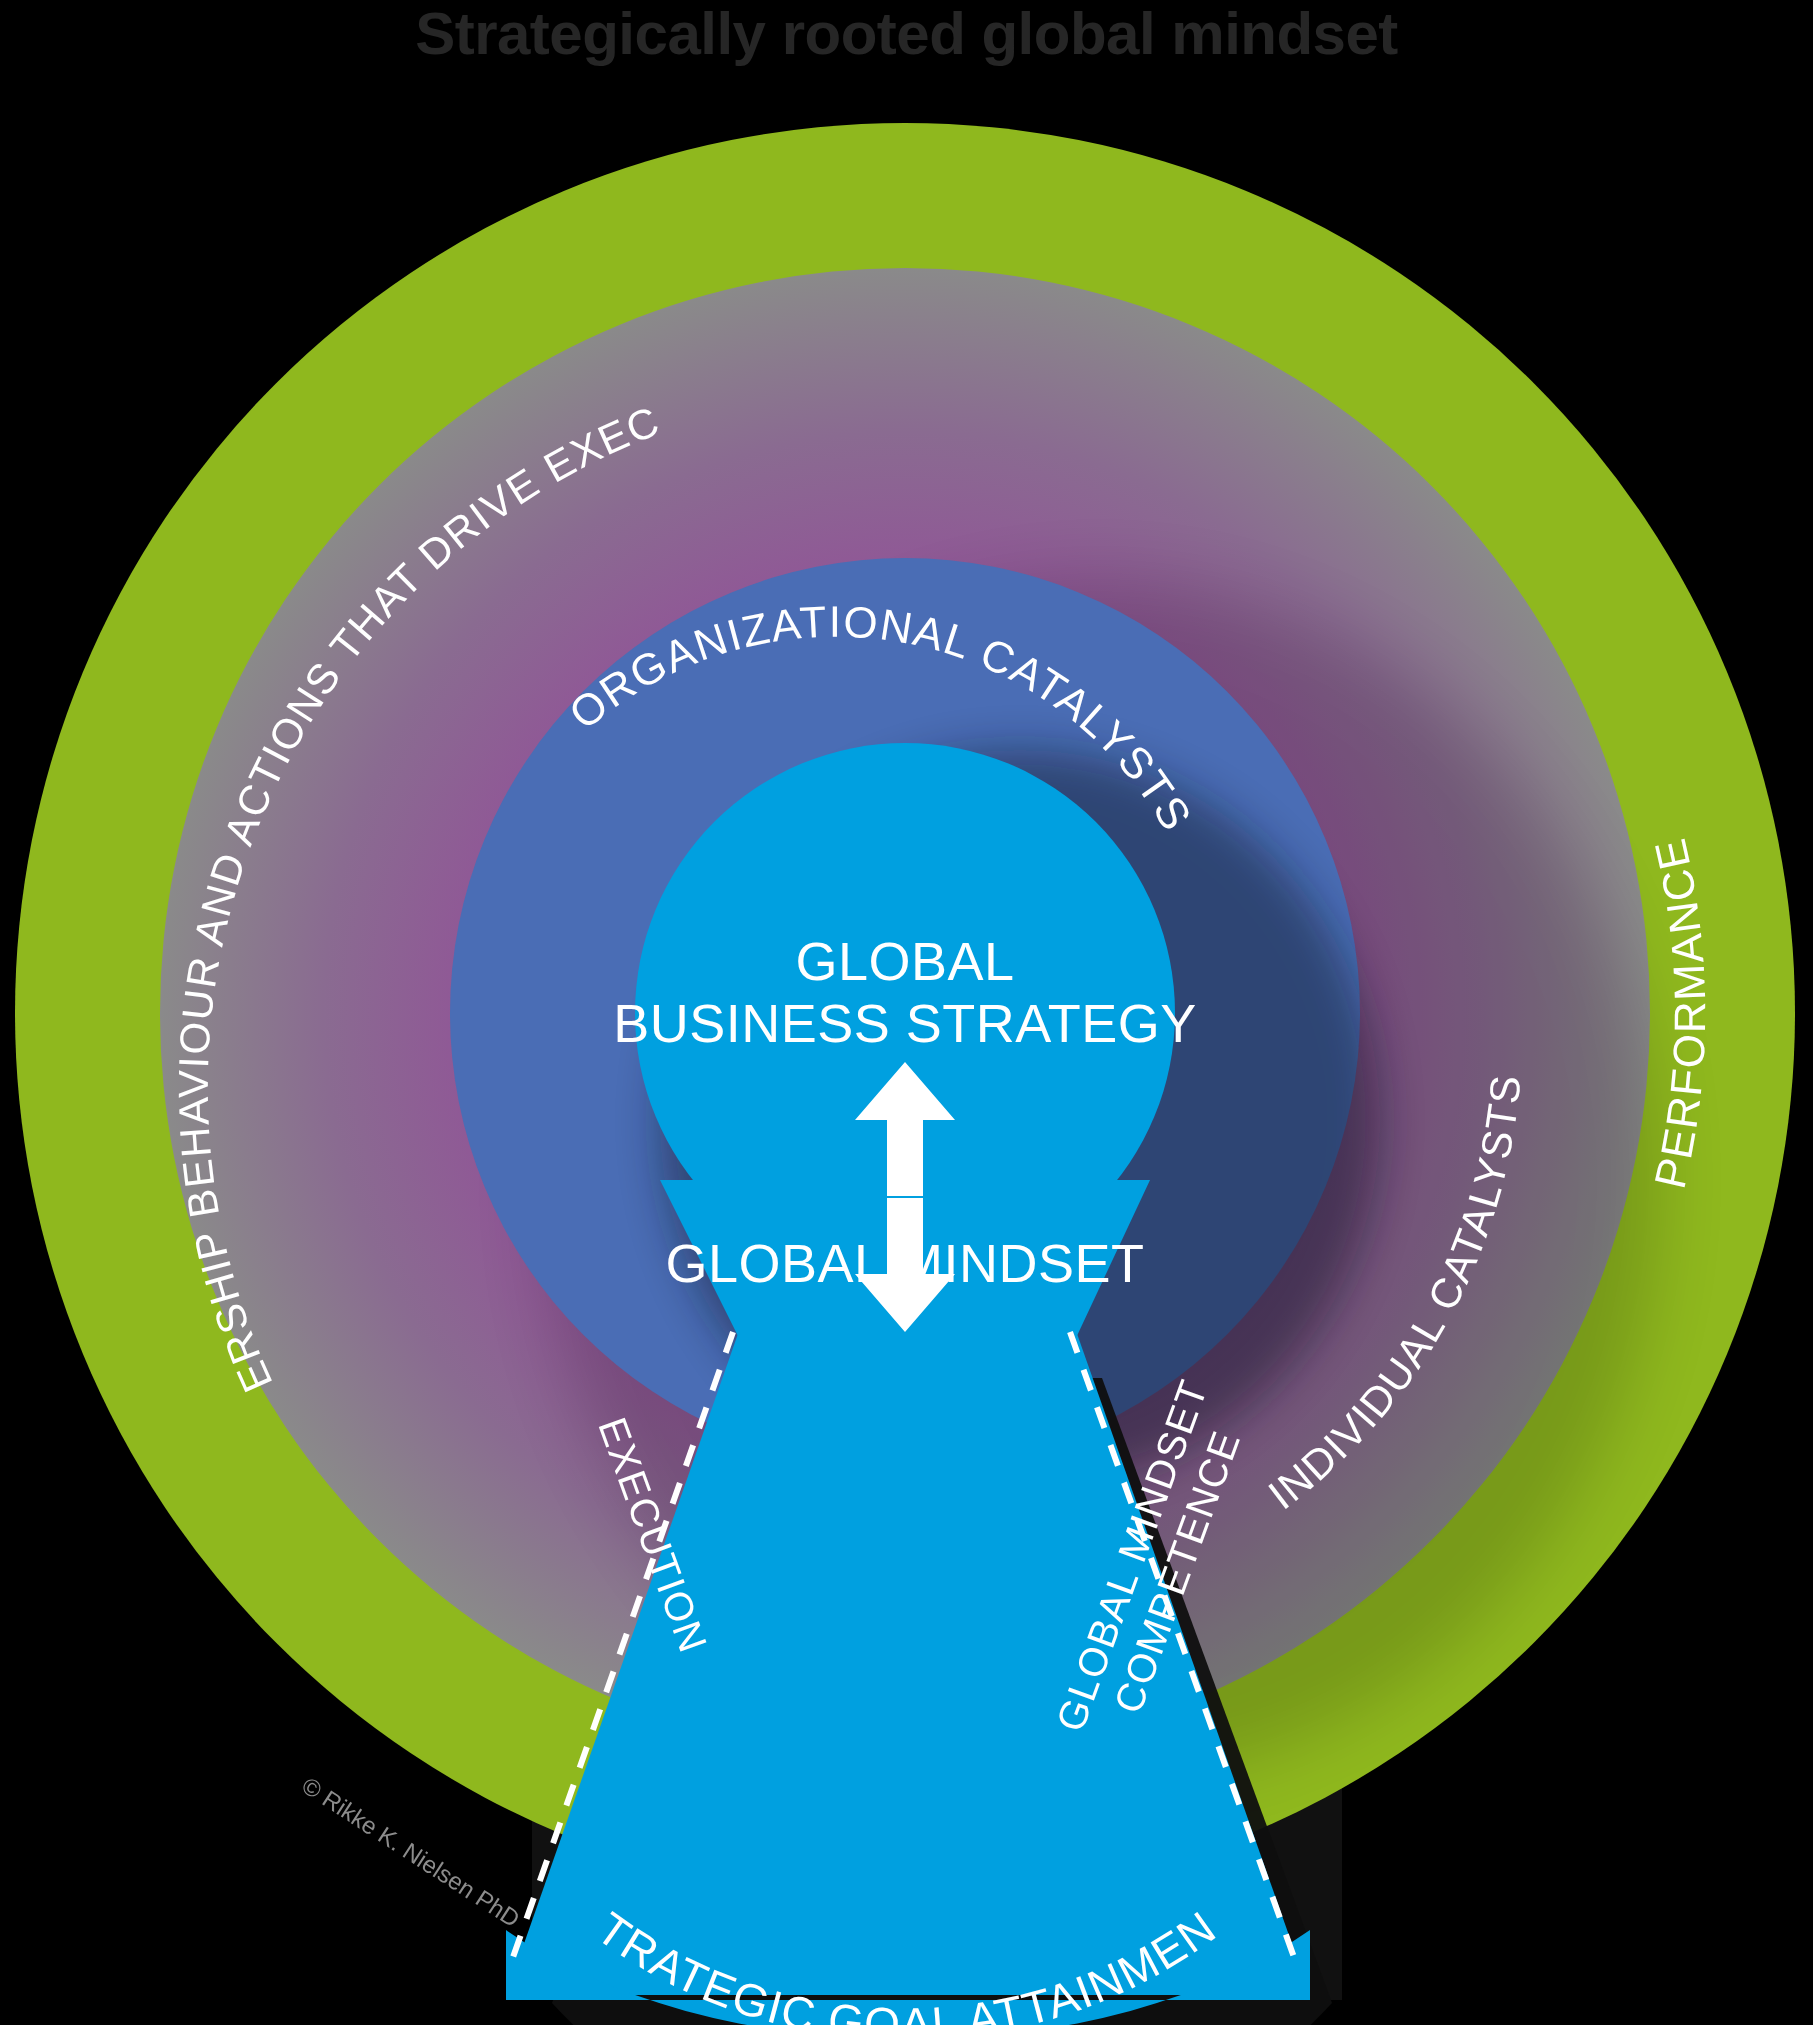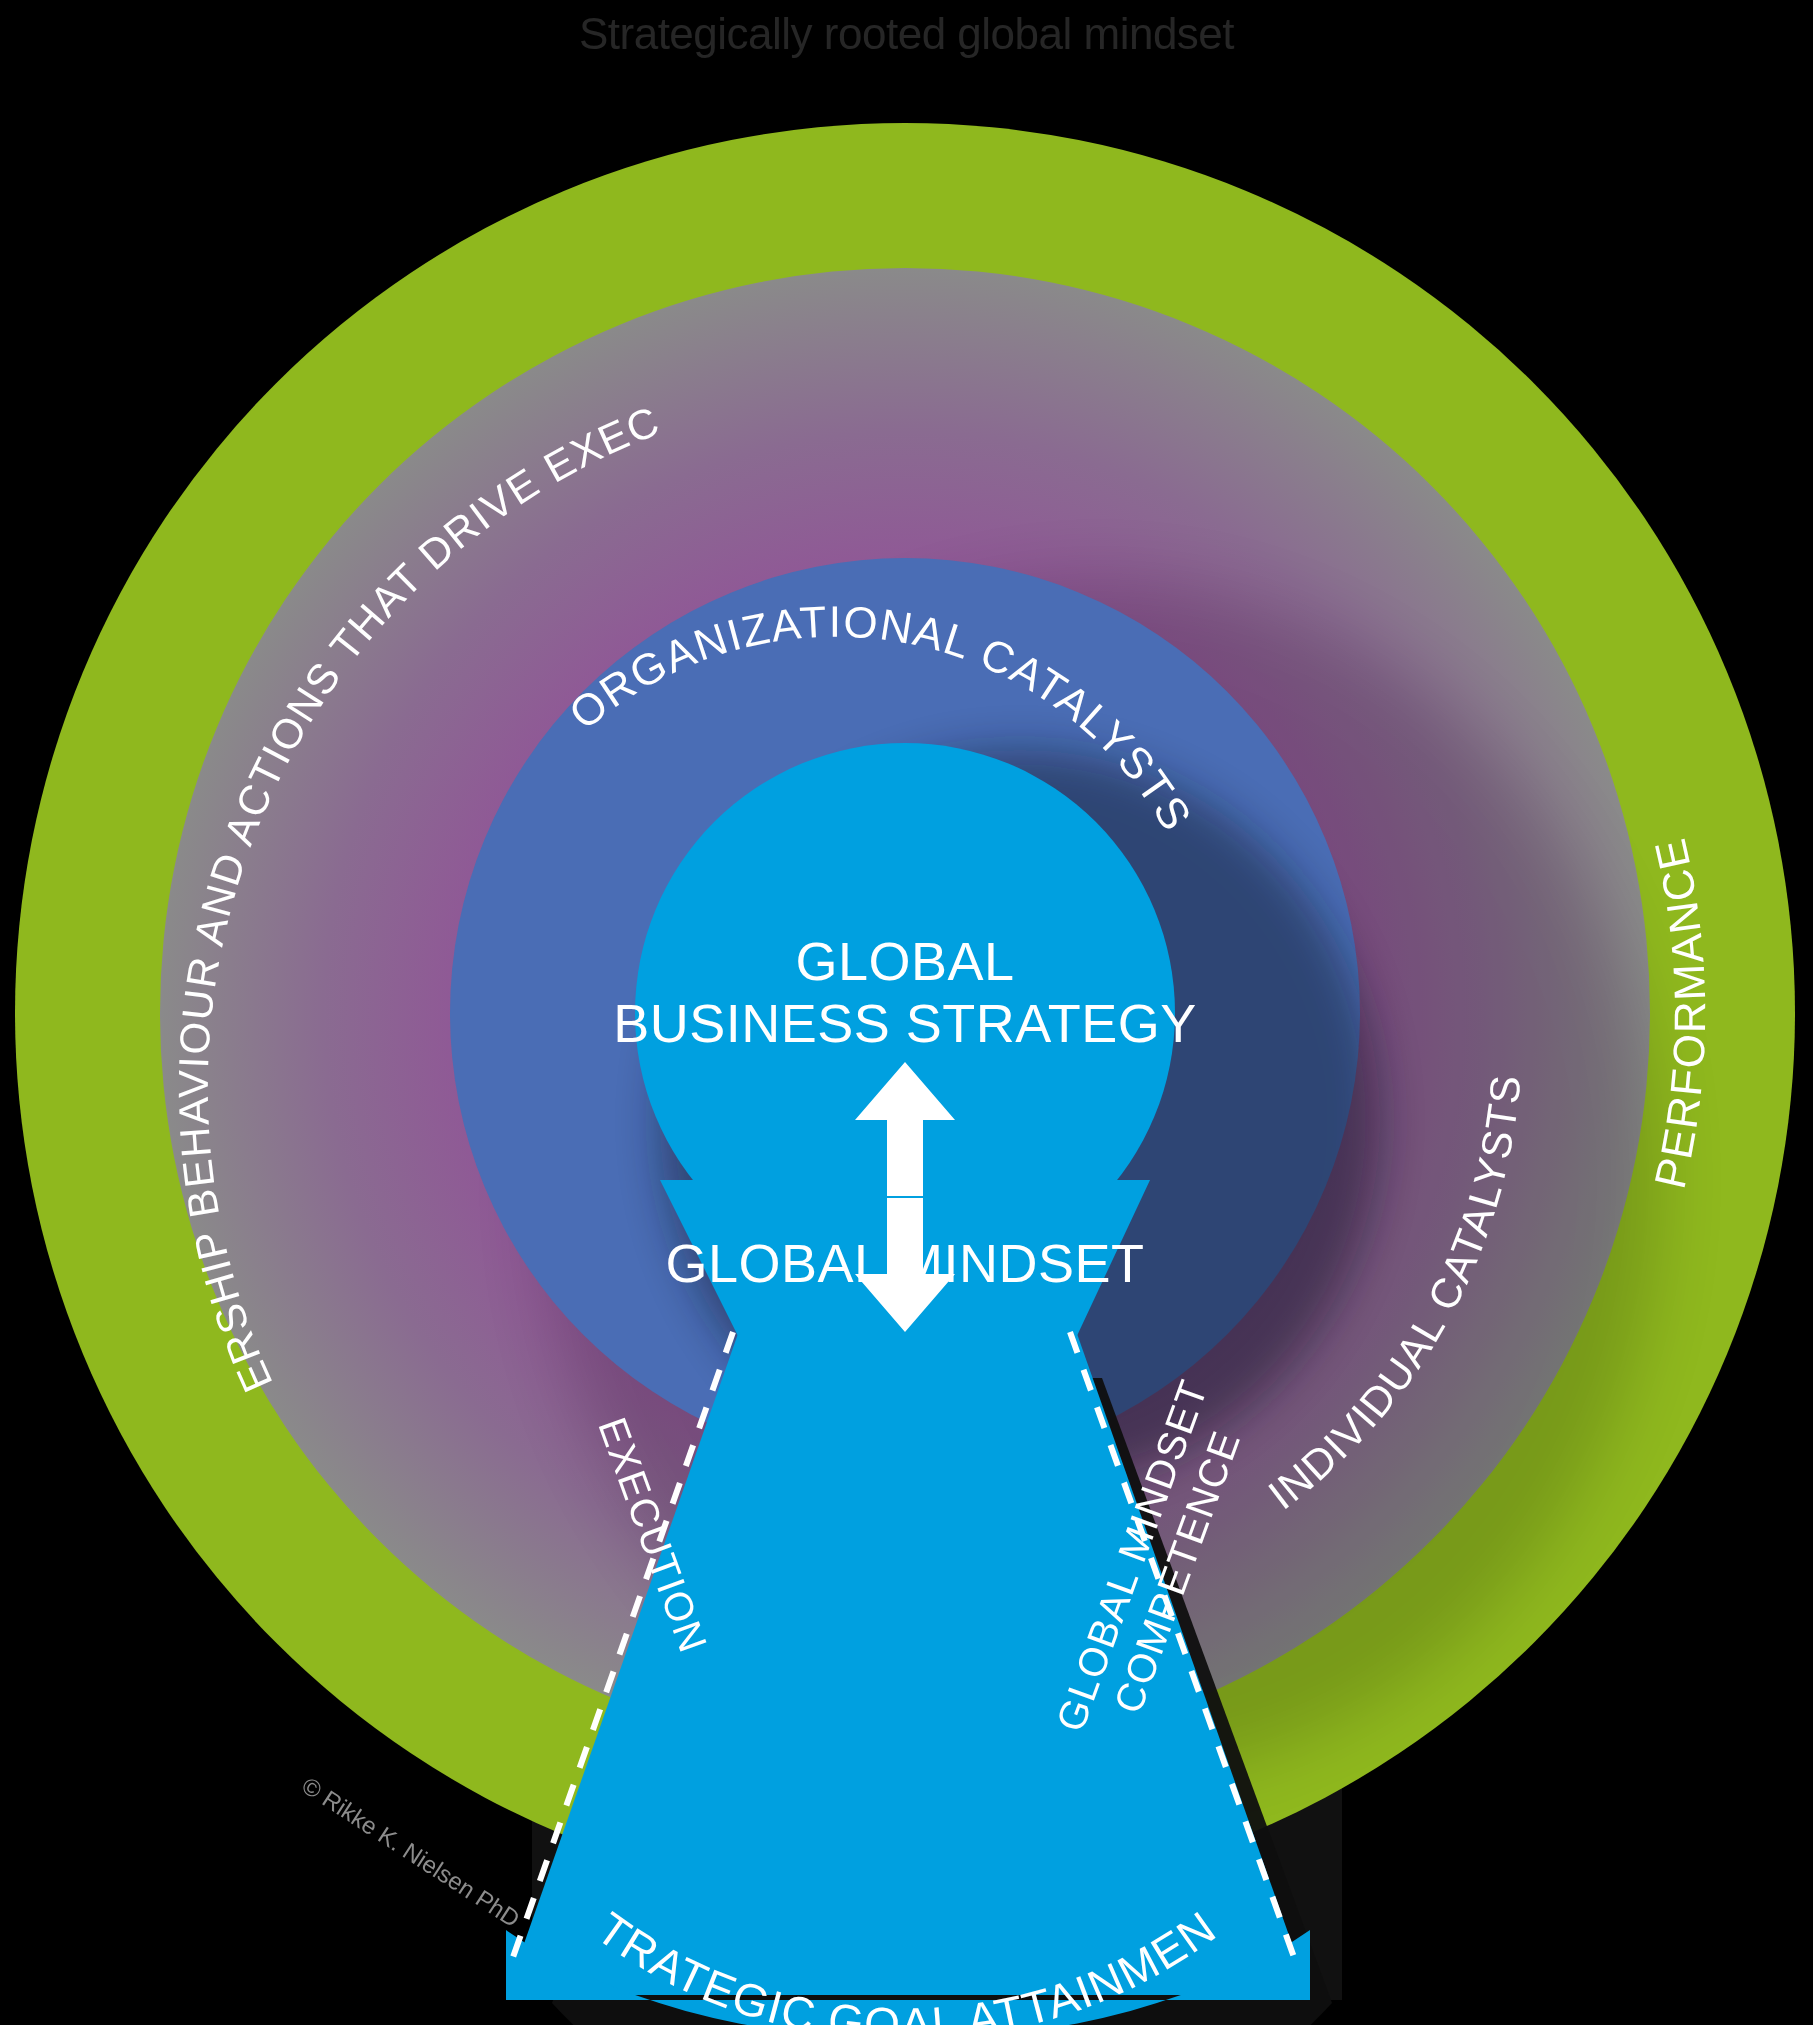--- a/index.html
+++ b/index.html
@@ -6,22 +6,22 @@
   body{
     width:1813px;height:2025px;position:relative;overflow:hidden;
     font-family:"Liberation Sans", sans-serif;
     background:#000000;
   }
   #stage{position:absolute;inset:0;width:1813px;height:2025px;}
   #title{
     position:absolute;left:0;top:0;width:1813px;height:78px;
     text-align:center;
     color:#262626;
-    font-size:44px;
-    font-weight:normal;
+    font-size:60px;
+    font-weight:bold;
     letter-spacing:-0.5px;
     line-height:68px;
     white-space:nowrap;
   }
   svg#diagram{position:absolute;left:0;top:0;width:1813px;height:2025px;display:block;}
   .curvetext{
     fill:#ffffff;
     font-family:"Liberation Sans", sans-serif;
     font-size:42px;
     letter-spacing:1.5px;

